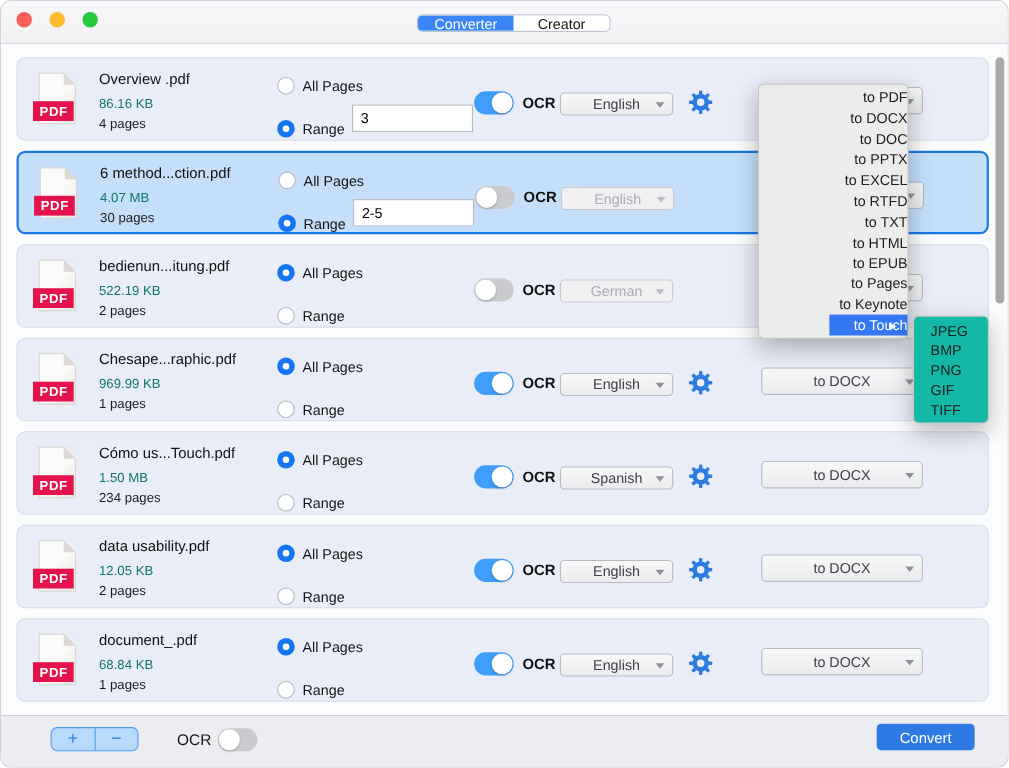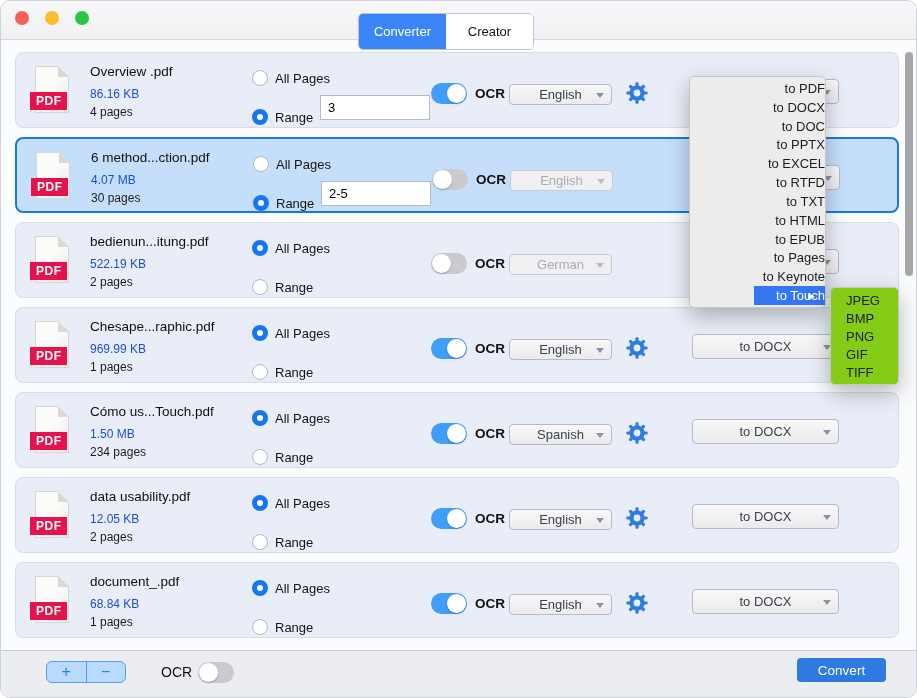--- a/index.html
+++ b/index.html
@@ -5,38 +5,38 @@
   html,body{margin:0;padding:0;background:#ffffff;}
   body{width:917px;height:698px;font-family:"Liberation Sans",sans-serif;-webkit-font-smoothing:antialiased;}
   .window{position:relative;width:917px;height:698px;background:#fbfcfe;border-radius:10px;overflow:hidden;border:1px solid #cfd2d8;box-sizing:border-box;}
 
   
   .titlebar{position:absolute;top:0;left:0;right:0;height:38px;background:linear-gradient(#f8f8fa,#f1f1f4);border-bottom:1px solid #d8d8dc;z-index:2;}
   .light{position:absolute;top:10px;width:14px;height:14px;border-radius:50%;}
   .light.red{left:14px;background:#f95f57;}
   .light.yellow{left:44px;background:#fdbc2e;}
   .light.green{left:74px;background:#29c841;}
-  .seg{position:absolute;left:357px;top:12px;width:176px;height:37px;display:flex;border-radius:5px;overflow:hidden;border:1px solid #bcc4d4;box-sizing:border-box;font-size:13px;background:#fff;}
+  .seg{position:absolute;left:378px;top:12px;width:176px;height:16px;display:flex;border-radius:5px;overflow:hidden;border:1px solid #bcc4d4;box-sizing:border-box;font-size:13px;background:#fff;}
   .seg-item{flex:1;display:flex;align-items:center;justify-content:center;cursor:default;}
   .seg-item.active{background:#3b86f7;color:#fff;}
   .seg-item.inactive{background:#fff;color:#141414;}
 
   
   .list{position:absolute;top:39px;left:0;right:0;bottom:46px;background:#fbfcfe;padding:12px 17px 0 14px;box-sizing:border-box;}
   .row{position:relative;height:76px;margin-bottom:9px;background:#e9edf7;border:1px solid #d7dce8;border-radius:8px;box-sizing:border-box;--pagebg:#e9edf7;}
   .row.selected{background:#c5dffb;border:2px solid #1a78e2;--pagebg:#c5dffb;}
 
   
   .pdficon{position:absolute;left:19px;top:13px;width:34px;height:47px;}
   .pdficon .page{position:absolute;inset:0;background:linear-gradient(135deg,#fbfbfa 45%,#e9e7e3 100%);border:1px solid #d8d6d2;box-sizing:border-box;}
   .pdficon .fold{position:absolute;top:0;right:0;width:0;height:0;border-top:11px solid var(--pagebg);border-left:11px solid #dcd9d4;}
   .pdficon .badge{position:absolute;left:-5px;bottom:3px;background:#e5134d;color:#fff;font-size:12px;font-weight:bold;padding:2px 5px 2px 6px;letter-spacing:.5px;}
 
   .fname{position:absolute;left:74px;top:11px;font-size:13.5px;color:#101010;}
-  .fsize{position:absolute;left:74px;top:34px;font-size:12px;color:#1d4ed8;}
+  .fsize{position:absolute;left:74px;top:34px;font-size:12px;color:#0f766e;}
   .fpages{position:absolute;left:74px;top:52px;font-size:12px;color:#1c1c1c;}
 
   
   .radio{position:absolute;display:flex;align-items:center;gap:7px;}
   .radio-all{left:236px;top:17px;}
   .radio-range{left:236px;top:56px;}
   .rdot{width:16px;height:16px;border-radius:50%;background:#fff;border:1px solid #b4b8c0;box-sizing:border-box;position:relative;}
   .rlabel{font-size:13px;color:#141414;}
   .mode-all .rdot-all{background:#1676f2;border:none;}
   .mode-all .rdot-all::after{content:"";position:absolute;left:5px;top:5px;width:6px;height:6px;border-radius:50%;background:#fff;}
@@ -60,21 +60,21 @@
   .outdrop{left:676px;top:26px;width:147px;height:25px;}
   .ocr-off .lang{color:#a8acb3;border-color:#c8cbd1;background:#f0f0f2;}
   .ocr-off .lang .caret{border-top-color:#b9bec6;}
   .gear{position:absolute;left:610px;top:29px;width:22px;height:22px;}
 
   
   .menu{position:absolute;left:688px;top:75px;width:137px;height:232px;background:#ececec;border:1px solid #c7c7c8;border-radius:5px;box-shadow:0 8px 22px rgba(0,0,0,.28);display:flex;flex-direction:column;padding:2px 0;box-sizing:border-box;z-index:10;align-items:flex-end;}
   .menu-item{flex:1;display:flex;align-items:center;padding-left:22px;font-size:13px;color:#1d1d1f;position:relative;cursor:default;}
   .menu-item.highlighted{background:#3377f2;color:#fff;}
   .menu-item .arrow{position:absolute;right:10px;font-size:9px;}
-  .submenu{position:absolute;left:829px;top:286px;width:69px;height:98px;background:#84cc16;border:1px solid #c7c7c8;border-radius:5px;box-shadow:0 8px 22px rgba(0,0,0,.28);display:flex;flex-direction:column;padding:3px 0;box-sizing:border-box;z-index:11;}
+  .submenu{position:absolute;left:829px;top:286px;width:69px;height:98px;background:#14b8a6;border:1px solid #c7c7c8;border-radius:5px;box-shadow:0 8px 22px rgba(0,0,0,.28);display:flex;flex-direction:column;padding:3px 0;box-sizing:border-box;z-index:11;}
   .submenu-item{flex:1;display:flex;align-items:center;padding-left:15px;font-size:13px;color:#1d1d1f;}
 
   
   .scrollthumb{position:absolute;right:3px;top:51px;width:8px;height:224px;background:#a7a7a9;border-radius:4px;z-index:5;}
 
   
   .footer{position:absolute;left:0;right:0;bottom:0;height:46px;background:#ebedf1;border-top:1px solid #c9ccd2;z-index:2;}
   .addremove{position:absolute;left:45px;top:10px;width:80px;height:22px;border:1.5px solid #4f9df3;background:#badafc;border-radius:6px;display:flex;box-sizing:border-box;overflow:hidden;}
   .ar-btn{flex:1;display:flex;align-items:center;justify-content:center;color:#2f7de1;font-size:16px;line-height:1;cursor:default;}
   .ar-btn.minus{border-left:1.5px solid #4f9df3;}

